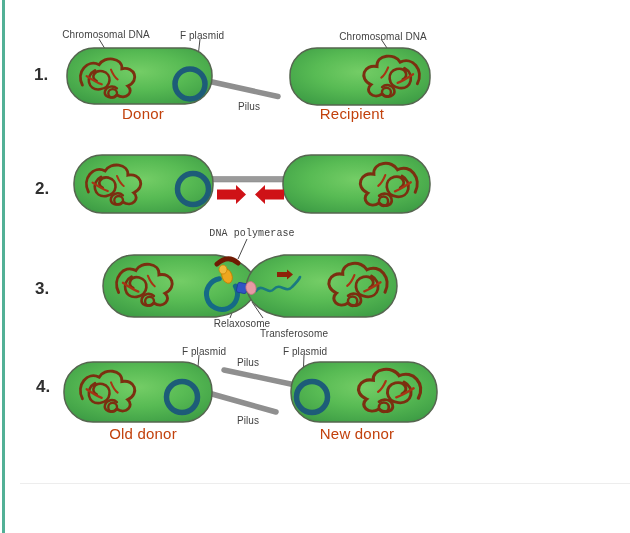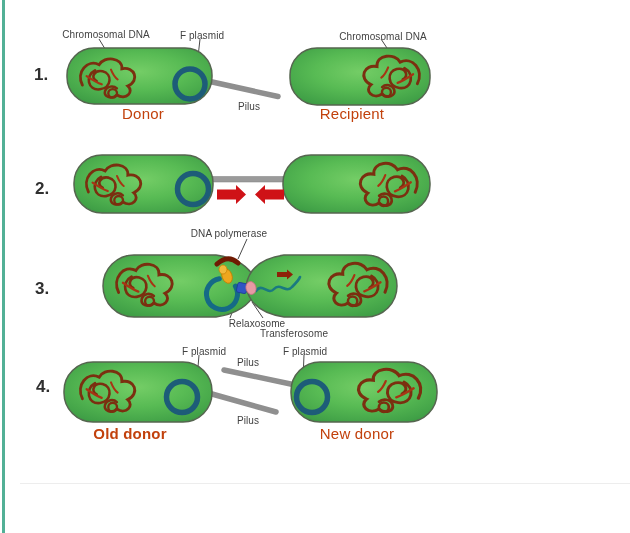--- a/index.html
+++ b/index.html
@@ -108,25 +108,25 @@
   <div class="num" style="left:35px;top:279px;">3.</div>
   <div class="num" style="left:36px;top:377px;">4.</div>
 
   <div class="label tiny" style="left:106px;top:29px;">Chromosomal DNA</div>
   <div class="label tiny" style="left:202px;top:30px;">F plasmid</div>
   <div class="label tiny" style="left:249px;top:101px;">Pilus</div>
   <div class="label tiny" style="left:383px;top:31px;">Chromosomal DNA</div>
   <div class="label name" style="left:143px;top:105px;">Donor</div>
   <div class="label name" style="left:352px;top:105px;">Recipient</div>
 
-  <div class="label tiny" style="left:229px;top:228px;">DNA polymerase</div>
-  <div class="label tiny" style="left:242px;top:318px;margin-left:15px;">Relaxosome</div>
+  <div class="label tiny" style="left:252px;top:228px;font-family:Liberation Mono, monospace;">DNA polymerase</div>
+  <div class="label tiny" style="left:242px;top:318px;">Relaxosome</div>
   <div class="label tiny" style="left:294px;top:318px;margin-top:10px;">Transferosome</div>
 
   <div class="label tiny" style="left:204px;top:346px;">F plasmid</div>
   <div class="label tiny" style="left:305px;top:346px;">F plasmid</div>
   <div class="label tiny" style="left:248px;top:357px;">Pilus</div>
   <div class="label tiny" style="left:248px;top:415px;">Pilus</div>
-  <div class="label name" style="left:130px;top:425px;font-weight:bold;">Old donor</div>
+  <div class="label name" style="left:143px;top:425px;">Old donor</div>
   <div class="label name" style="left:357px;top:425px;">New donor</div>
 
   <div class="bottom-divider"></div>
 </div>
 
 </body></html>

